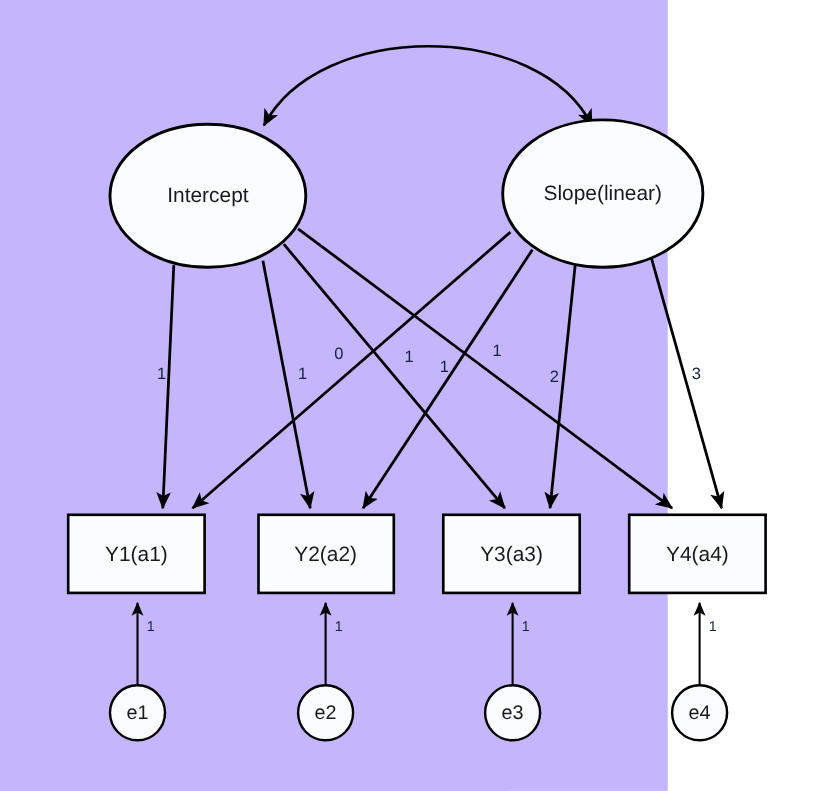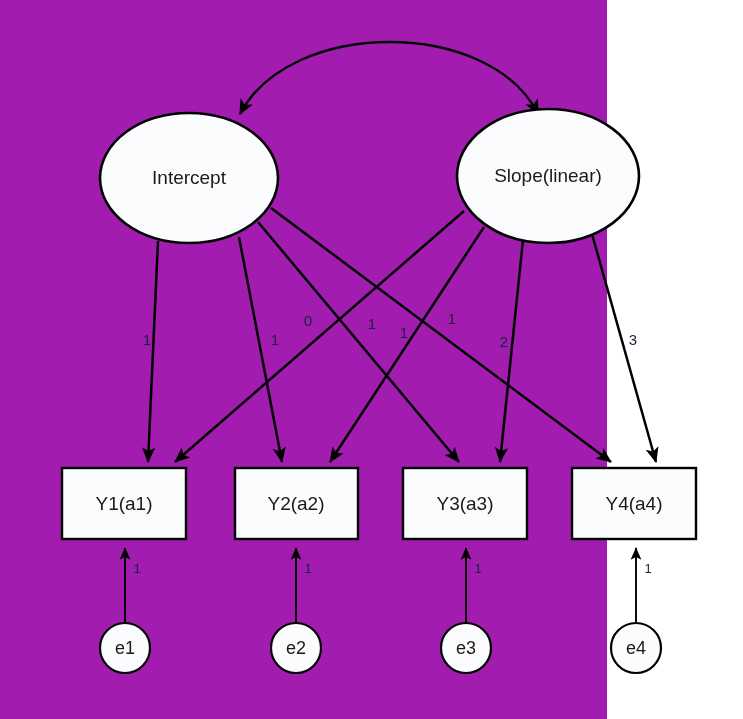--- a/index.html
+++ b/index.html
@@ -11,21 +11,21 @@
   body {
     width: 743px;
     height: 719px;
     overflow: hidden;
     font-family: "Liberation Sans", sans-serif;
   }
   #diagram-root {
     position: relative;
     width: 607px;
     height: 719px;
-    background: #a21caf;
+    background: #c4b5fd;
   }
   svg#sem-canvas {
     display: block;
     width: 743px;
     height: 719px;
   }
   .node-shape {
     fill: #fbfcfe;
     stroke: #000000;
     stroke-width: 2.6;

